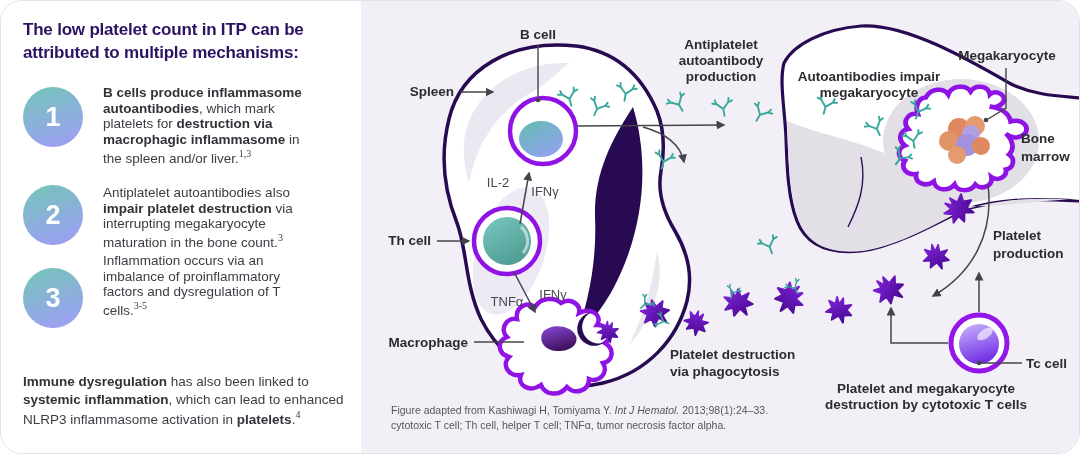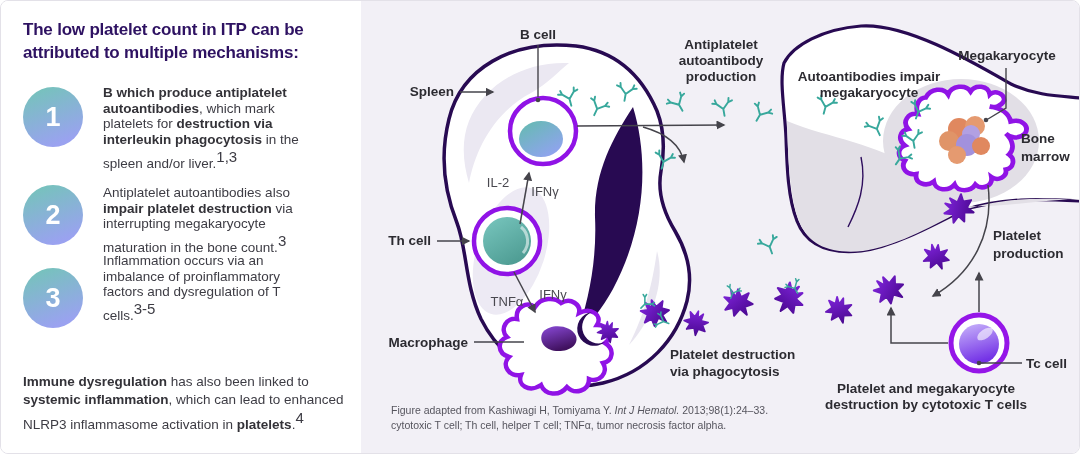--- a/index.html
+++ b/index.html
@@ -1,25 +1,25 @@
 <!DOCTYPE html>
 <html><head>
 <meta charset="utf-8">
 <style>
   html,body{margin:0;padding:0;background:#ffffff;font-family:"Liberation Sans",sans-serif;}
-  .card{position:relative;width:1078px;height:452px;border:1px solid #e3e1e8;border-radius:8px;overflow:hidden;background:#ffffff;}
+  .card{position:relative;width:1078px;height:452px;border:1px solid #e3e1e8;border-radius:22px;overflow:hidden;background:#ffffff;}
   
   .left-panel{position:absolute;left:0;top:0;width:360px;height:452px;background:#ffffff;}
   .title{position:absolute;left:22px;top:18px;width:320px;font-size:17px;font-weight:bold;line-height:1.35;color:#2e1262;letter-spacing:-0.2px;}
   .num-circle{position:absolute;left:22px;width:60px;height:60px;border-radius:50%;
     background:linear-gradient(160deg,#72c6b6 0%,#9aa2f0 85%);color:#ffffff;
     display:flex;align-items:center;justify-content:center;font-size:27px;font-weight:bold;}
   .item-text{position:absolute;left:102px;font-size:13.5px;line-height:1.16;color:#3d3c44;}
   .item-text b,.footnote b{color:#333238;}
-  sup{font-size:15px;}
+  sup{font-size:10px;font-family:Liberation Serif, serif;}
   .footnote{position:absolute;left:22px;top:372px;width:330px;font-size:13.5px;line-height:1.3;color:#3d3c44;}
   
   .right-panel{position:absolute;left:360px;top:0;width:718px;height:452px;background:#f2f0f6;}
   .diagram-svg{position:absolute;left:0;top:0;}
   .caption{position:absolute;left:30px;top:402px;width:470px;font-size:10.5px;line-height:1.42;color:#56555e;}
   .caption .it{font-style:italic;margin-top:32px;}
   
   .lbl{font-family:"Liberation Sans",sans-serif;font-size:13.5px;font-weight:bold;fill:#2c2b31;}
   .cyt{font-family:"Liberation Sans",sans-serif;font-size:13px;fill:#49484f;}
   .ptr{stroke:#45444b;stroke-width:1.4;fill:none;}
@@ -30,21 +30,21 @@
 <body>
 
 <div class="card">
 
   <div class="left-panel">
     <div class="title">The low platelet count in ITP can be attributed to multiple mechanisms:</div>
 
     <div class="num-circle" style="top:86px">
         <span>1</span>
       </div>
-    <div class="item-text" style="top:84px;width:212px"><b>B which produce antiplatelet autoantibodies</b><span>, which mark platelets for </span><b>destruction via interleukin phagocytosis</b><span> in the spleen and/or liver.</span><sup>1,3</sup></div>
+    <div class="item-text" style="top:84px;width:212px"><b>B cells produce inflammasome autoantibodies</b><span>, which mark platelets for </span><b>destruction via macrophagic inflammasome</b><span> in the spleen and/or liver.</span><sup>1,3</sup></div>
 
     <div class="num-circle" style="top:184px">
         <span>2</span>
       </div>
     <div class="item-text" style="top:184px;width:222px"><span>Antiplatelet autoantibodies also </span><b>impair platelet destruction</b><span> via interrupting megakaryocyte maturation in the bone count.</span><sup>3</sup></div>
 
     <div class="num-circle" style="top:267px">
         <span>3</span>
       </div>
     <div class="item-text" style="top:252px;width:200px"><span>Inflammation occurs via an imbalance of proinflammatory factors and dysregulation of T cells.</span><sup>3-5</sup></div>

